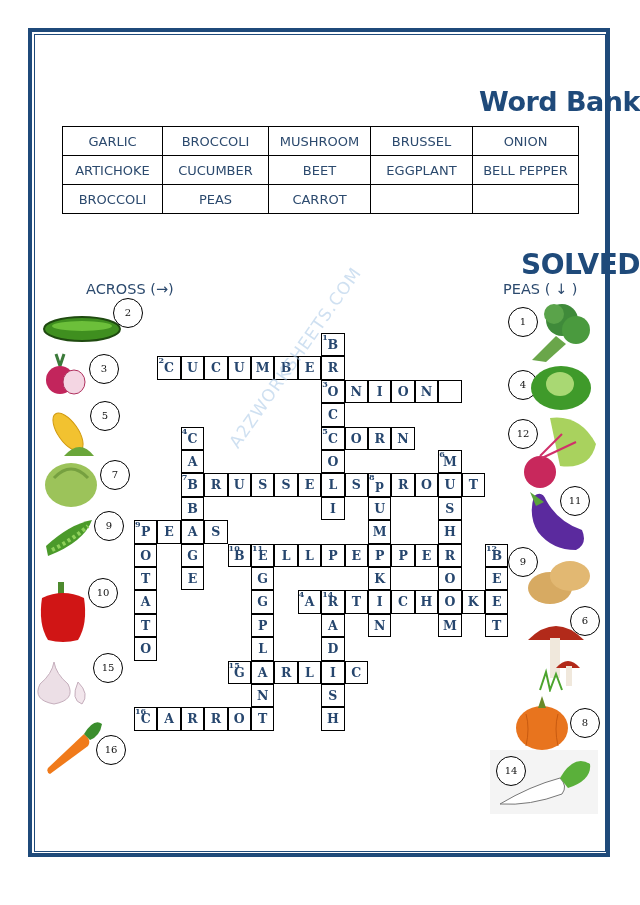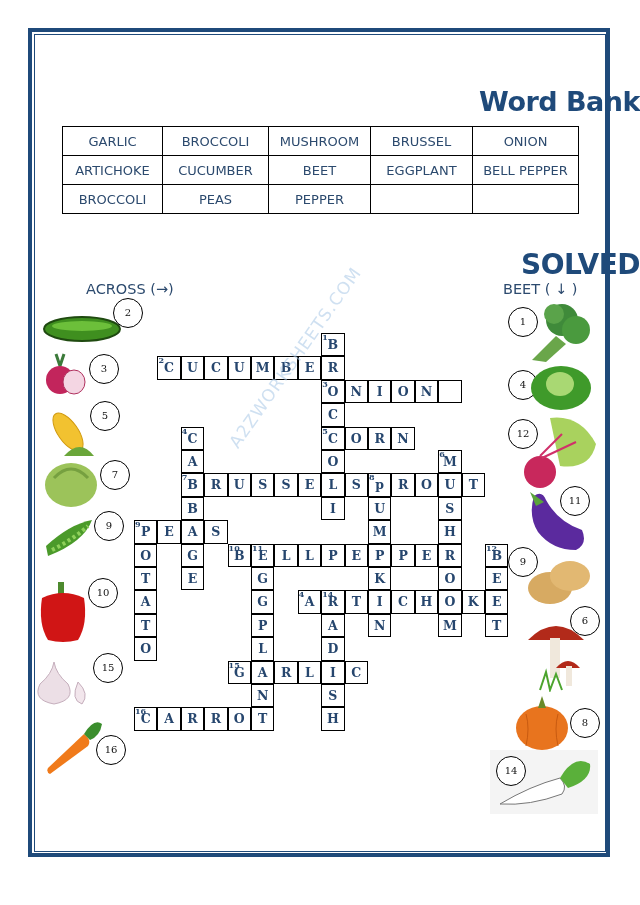--- a/index.html
+++ b/index.html
@@ -41,31 +41,31 @@
   <tr>
     <td style="width:99px">ARTICHOKE</td>
     <td style="width:105px">CUCUMBER</td>
     <td style="width:101px">BEET</td>
     <td style="width:101px">EGGPLANT</td>
     <td style="width:105px">BELL PEPPER</td>
   </tr>
   <tr>
     <td>BROCCOLI</td>
     <td>PEAS</td>
-    <td>PEPPER</td>
+    <td>CARROT</td>
     <td></td>
     <td></td>
   </tr>
 </tbody>
   </table>
 
 <div class="title solved">SOLVED</div>
 
 <div class="hdr" style="left:86px">ACROSS (→)</div>
-<div class="hdr" style="left:503px">BEET ( ↓ )</div>
+<div class="hdr" style="left:503px">PEAS ( ↓ )</div>
 
 <div id="grid">
     <div class="cell" style="left: 321.2px; top: 333px;"><span class="num">1</span><span>B</span></div>
     <div class="cell" style="left: 321.2px; top: 356.4px;"><span>R</span></div>
     <div class="cell" style="left: 321.2px; top: 379.8px;"><span class="num">3</span><span>O</span></div>
     <div class="cell" style="left: 321.2px; top: 403.2px;"><span>C</span></div>
     <div class="cell" style="left: 321.2px; top: 426.6px;"><span class="num">5</span><span>C</span></div>
     <div class="cell" style="left: 321.2px; top: 450px;"><span>O</span></div>
     <div class="cell" style="left: 321.2px; top: 473.4px;"><span>L</span></div>
     <div class="cell" style="left: 321.2px; top: 496.8px;"><span>I</span></div>

